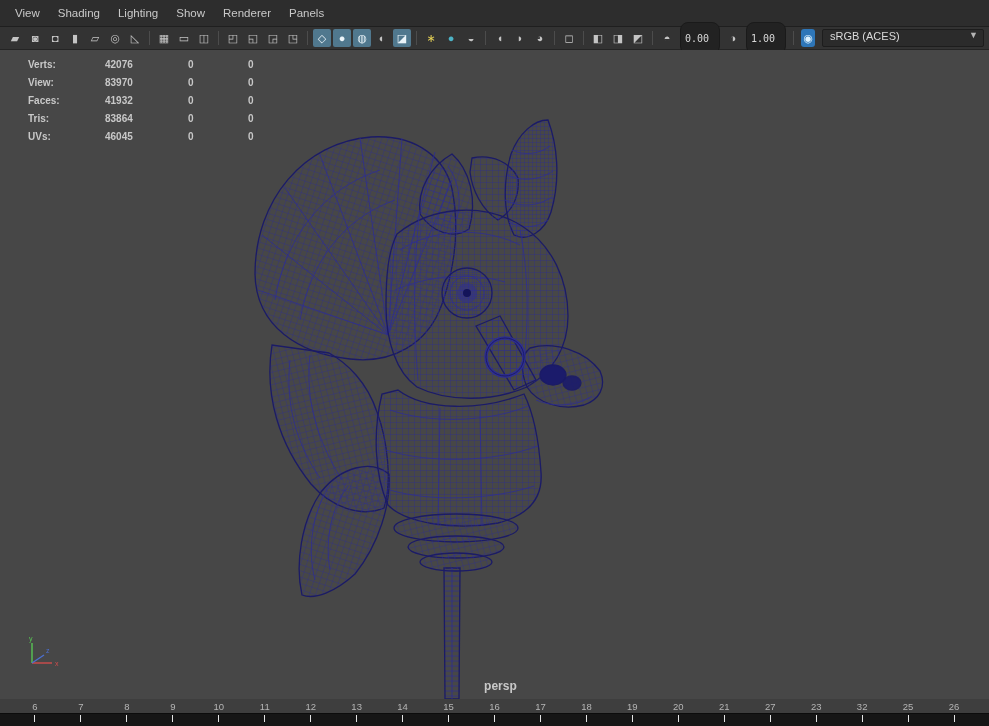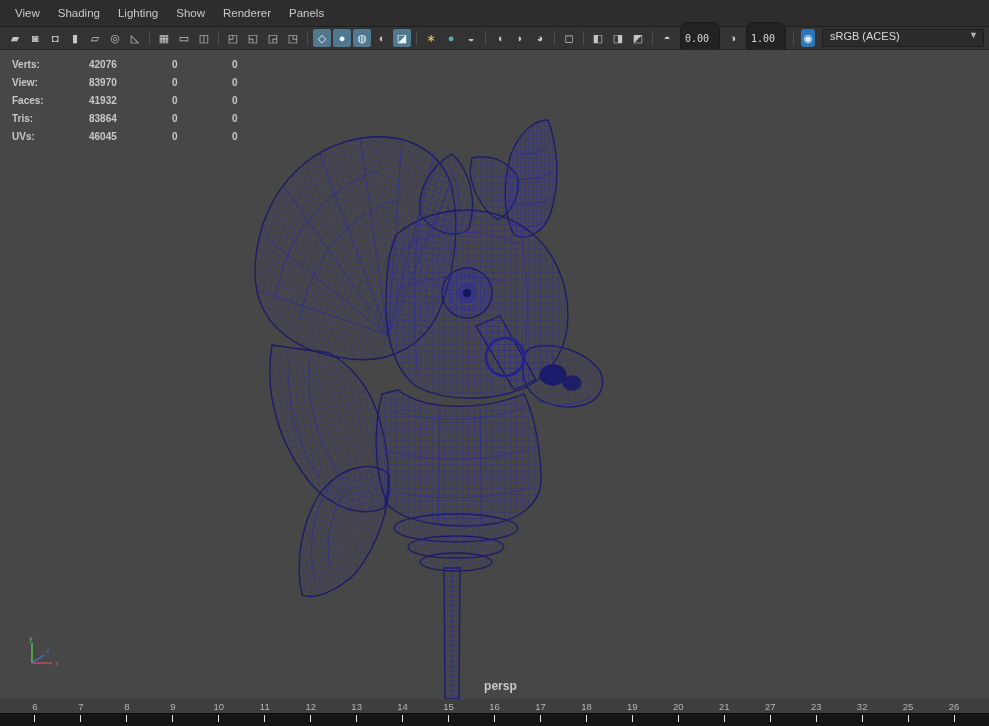--- a/index.html
+++ b/index.html
@@ -48,21 +48,21 @@
     width:205px;height:18px;background:#2b2b2b;border:1px solid #1d1d1d;border-radius:2px;
     margin-left:4px;padding:0 5px 0 7px;color:#dadada;font-size:11px;
   }
   .cs-arrow{color:#b5b5b5;font-size:9px;}
   
   .viewport{flex:1 1 auto;position:relative;background:#474747;overflow:hidden;}
   .model-svg{position:absolute;inset:0;width:100%;height:100%;}
   .wline{stroke:var(--wireframe);stroke-width:0.7;fill:none;opacity:0.95;}
   .shape{stroke:var(--wireframeDark);stroke-width:1.3;}
   .contour{stroke:var(--wireframe);fill:none;stroke-width:0.9;opacity:0.9;}
-  .hud{position:absolute;top:5px;left:12px;font-size:10px;font-weight:bold;color:#c8c8c8;}
+  .hud{position:absolute;top:5px;left:28px;font-size:10px;font-weight:bold;color:#c8c8c8;}
   .hud-row{display:grid;grid-template-columns:77px 83px 60px 60px;height:18px;align-items:center;}
   .persp-label{
     position:absolute;bottom:6px;left:50.6%;transform:translateX(-50%);
     color:#c9c9c9;font-size:12px;font-weight:bold;
   }
   .axis-gizmo{position:absolute;left:20px;bottom:28px;width:46px;height:36px;}
   .axis-label{font-size:7px;font-family:"Liberation Sans",sans-serif;}
   
   .timeline-frames{
     height:14px;background:#3e3e3e;display:flex;align-items:center;

